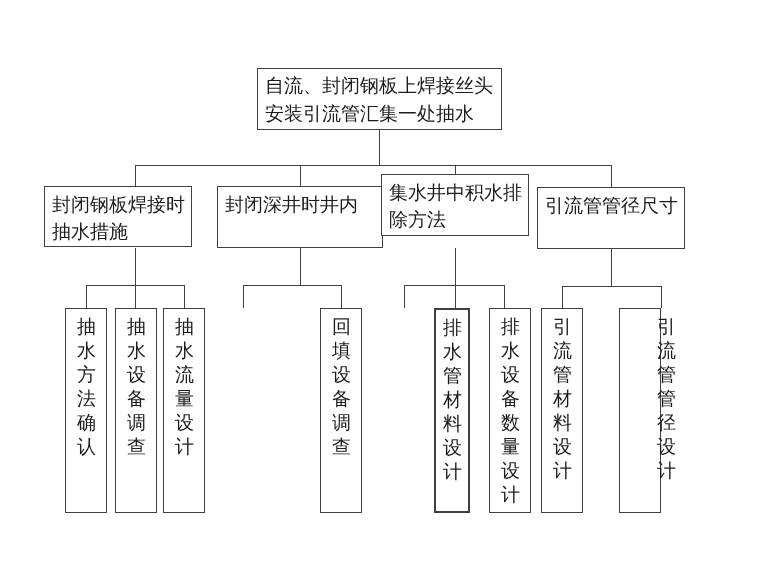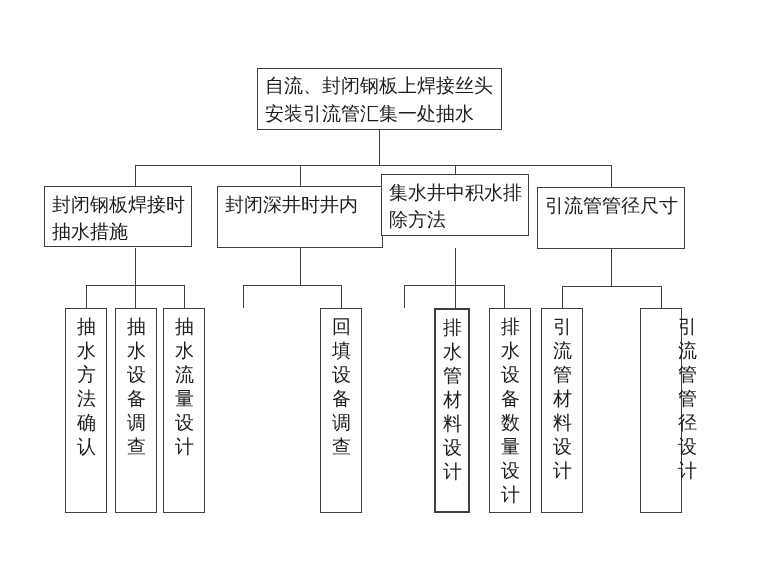--- a/index.html
+++ b/index.html
@@ -54,21 +54,21 @@
     margin: 0 auto;
     line-height: 24px;
     text-align: right;
     word-break: break-all;
     overflow-wrap: anywhere;
   }
   .bold-border { border-width: 2px; }
   .a1 { left: 65px; }  .a2 { left: 115px; } .a3 { left: 163px; }
   .c1 { left: 222px; } .c2 { left: 320px; }
   .d1 { left: 383px; } .d2 { left: 434px; width: 36px; } .d3 { left: 467px; margin-left: 22px; }
-  .e1 { left: 541px; } .e2 { left: 640px; padding-left: 36px; }
+  .e1 { left: 541px; } .e2 { left: 619px; padding-left: 36px; }
 </style>
 </head>
 <body>
 
 <div class="canvas">
 
   <svg class="connectors" width="760" height="568" viewBox="0 0 760 568" shape-rendering="crispEdges">
 
     <path d="M379.5 130 V165 M135.5 165.5 H611.5 M135.5 165 V186 M300.5 165 V186 M455.5 165 V186 M611.5 165 V187" stroke="#404040" stroke-width="1.2" fill="none"></path>
 

